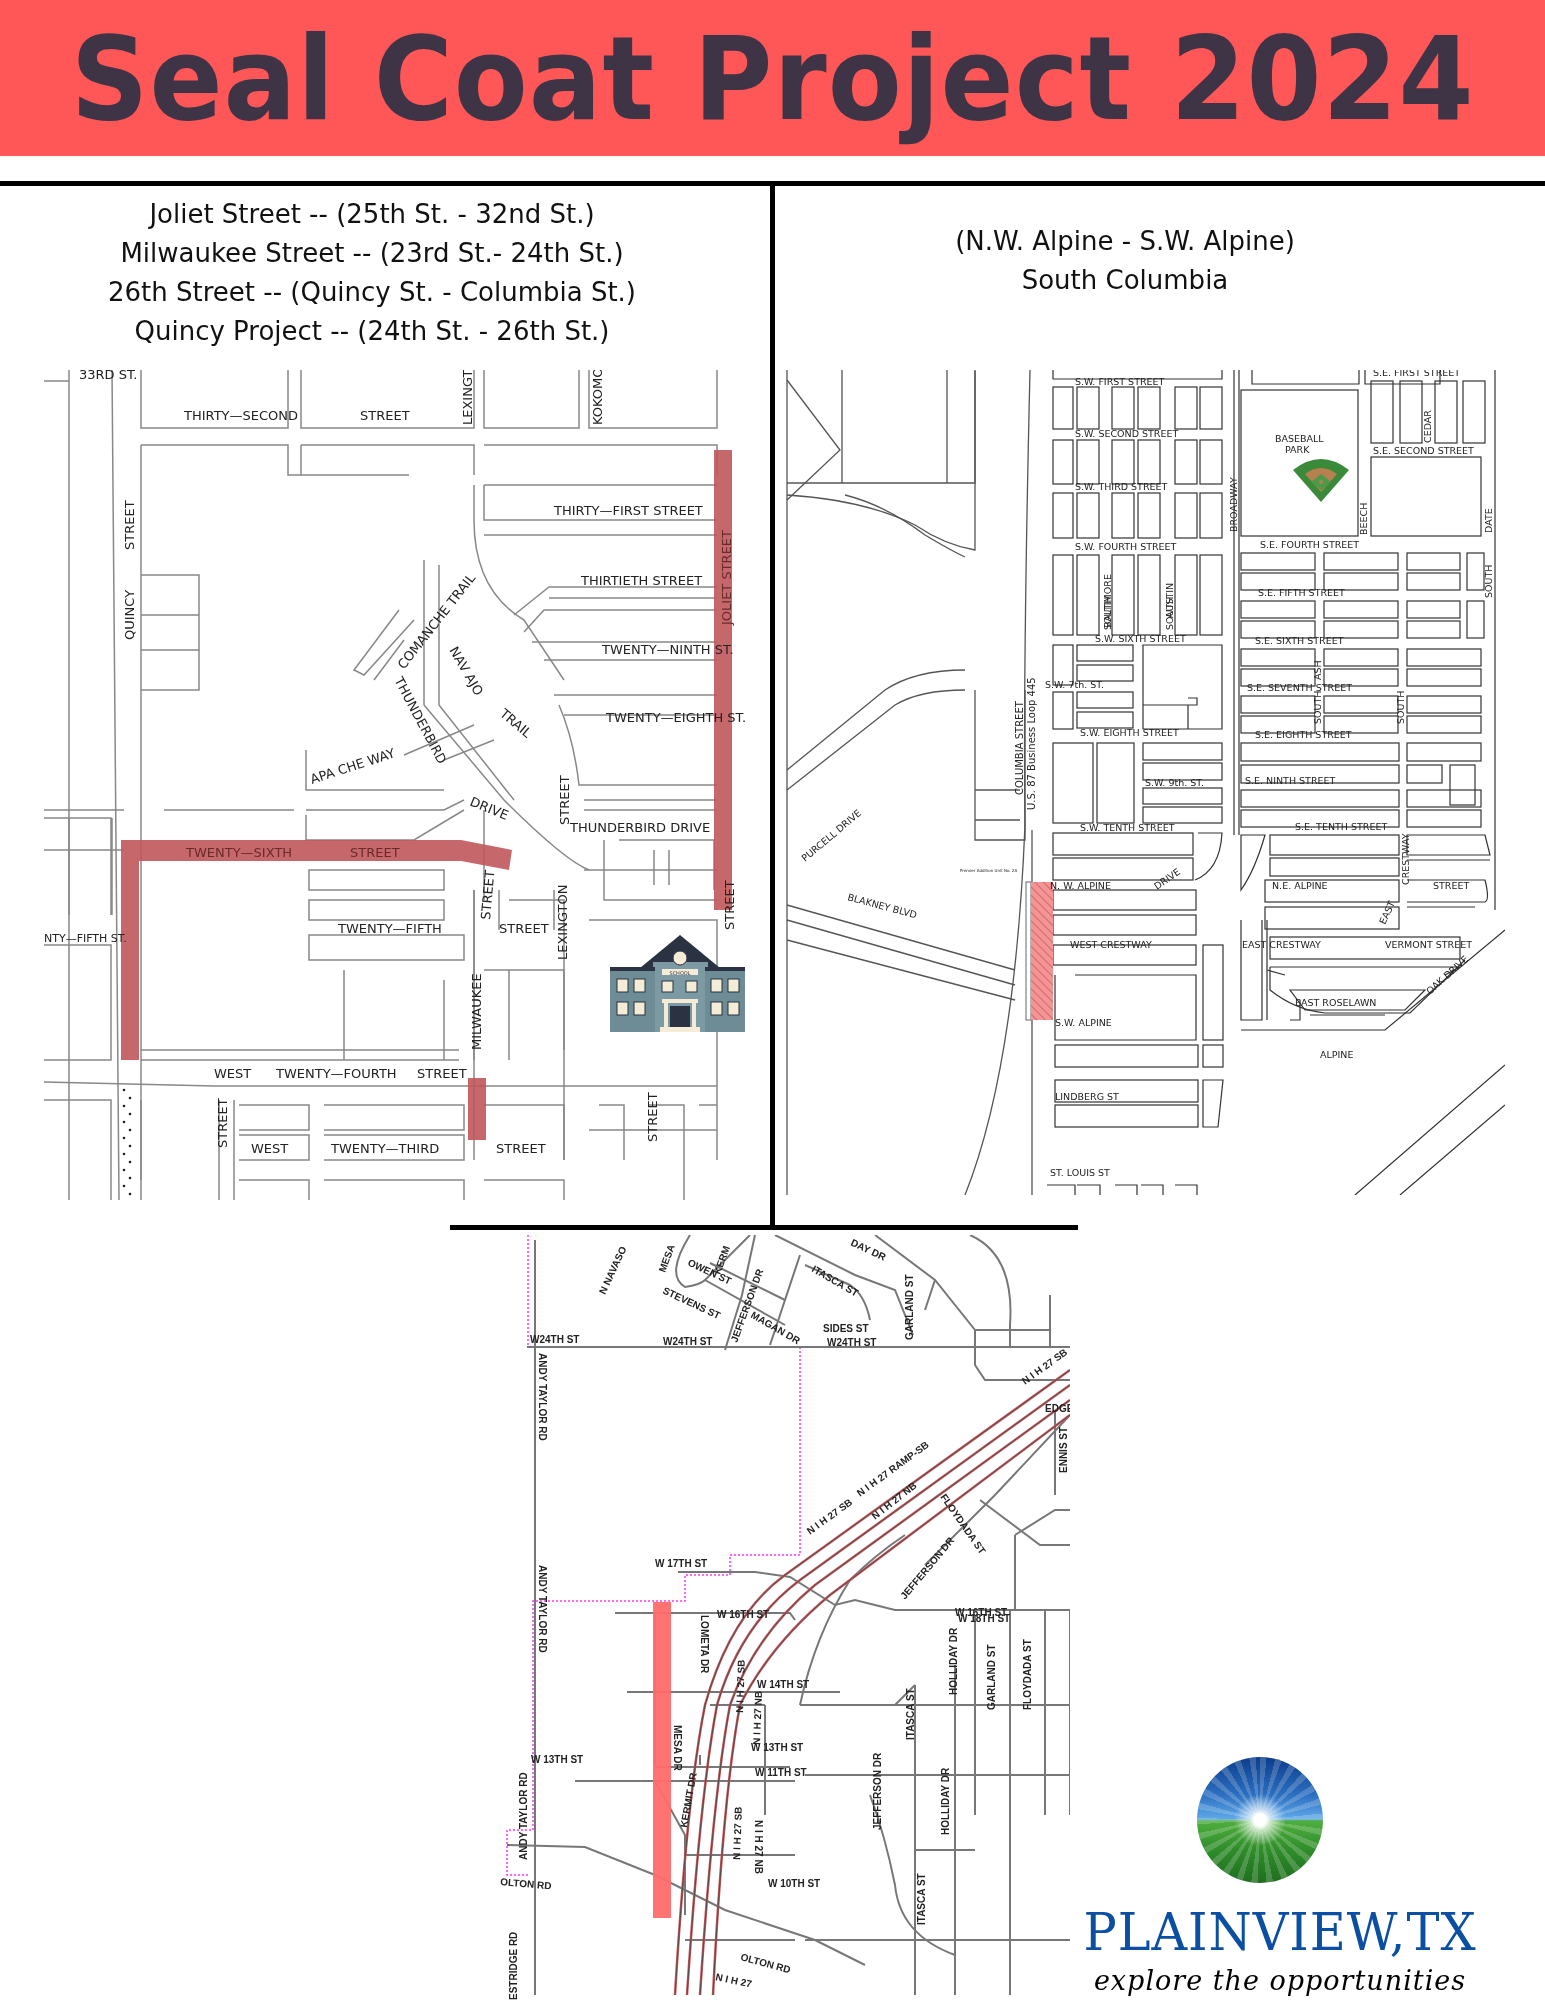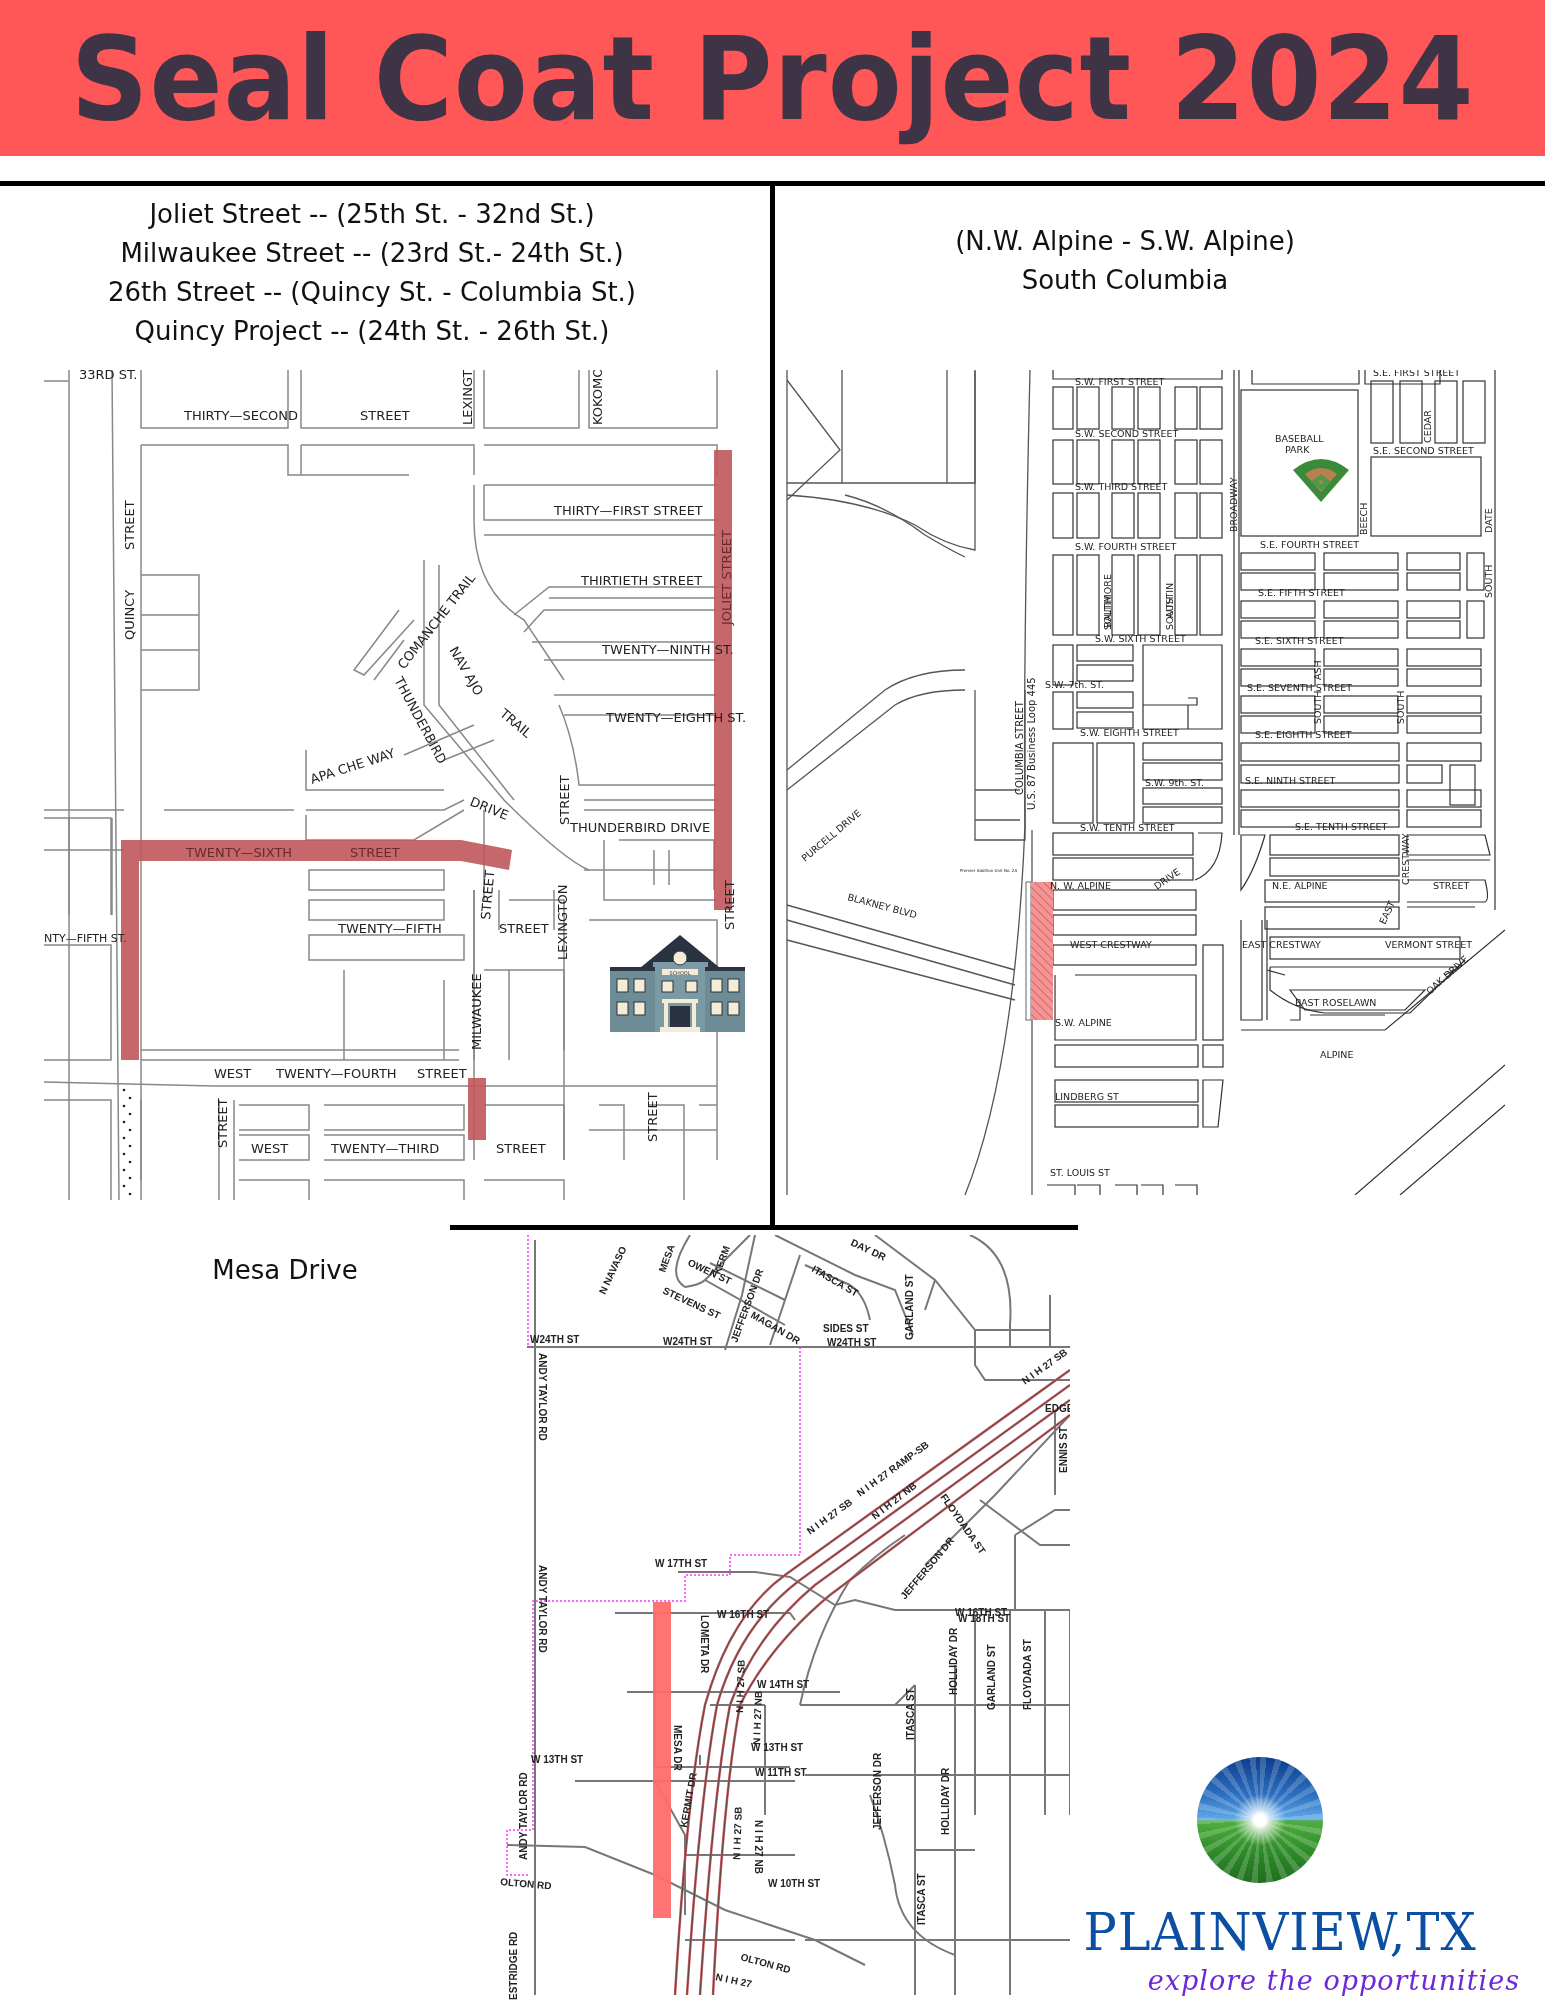--- a/index.html
+++ b/index.html
@@ -16,21 +16,21 @@
   .lbl{font-family:"DejaVu Sans",sans-serif;fill:#222;}
   .mlbl{font-family:"Liberation Sans",sans-serif;font-weight:bold;fill:#222;}
   .logo{position:absolute;left:1040px;top:1750px;width:480px;height:250px;}
   .logo-circle{position:absolute;left:157px;top:7px;width:126px;height:126px;border-radius:50%;overflow:hidden;
     background:
       radial-gradient(circle at 50% 50%, #ffffff 0 6px, rgba(255,255,255,0.7) 10px, rgba(255,255,255,0) 26px),
       linear-gradient(to bottom,#0b3d8c 0%,#2c6fc0 30%,#5fa8e8 49%,#4fae3f 51%,#2e8b2a 75%,#1f6e1f 100%);}
   .logo-rays{position:absolute;left:0;top:0;width:126px;height:126px;
     background:repeating-conic-gradient(from 0deg at 50% 50%, rgba(255,255,255,0.18) 0deg 6deg, rgba(255,255,255,0) 6deg 14deg);}
   .logo-name{position:absolute;left:0;top:152px;width:480px;text-align:center;font-family:"DejaVu Serif",serif;font-size:52px;color:#0b4fa3;letter-spacing:1px;transform:scaleX(0.95);}
-  .logo-tag{position:absolute;left:0;top:215px;width:480px;text-align:right;font-family:"DejaVu Serif",serif;font-style:italic;font-size:27px;color:#6d28d9;letter-spacing:1px;}
+  .logo-tag{position:absolute;left:0;top:215px;width:480px;text-align:center;font-family:"DejaVu Serif",serif;font-style:italic;font-size:27px;color:#000000;letter-spacing:1px;}
 </style>
 </head>
 <body>
 
 <div class="banner">
   <h1>Seal Coat Project 2024</h1>
 </div>
 <div class="hr-top"></div>
 <div class="vr-mid"></div>
 <div class="hr-mid"></div>
@@ -39,21 +39,20 @@
   <div>Joliet Street -- (25th St. - 32nd St.)</div>
   <div>Milwaukee Street -- (23rd St.- 24th St.)</div>
   <div>26th Street -- (Quincy St. - Columbia St.)</div>
   <div>Quincy Project -- (24th St. - 26th St.)</div>
 </div>
 <div class="caption" style="left:900px;top:222px;width:450px;">
   <div>(N.W. Alpine - S.W. Alpine)</div>
   <div>South Columbia</div>
 </div>
 <div class="caption" style="left:100px;top:1251px;width:370px;">
-  <div>Mesa Drive</div>
 </div>
 
 <div class="map" style="left:44px;top:370px;width:710px;height:830px;">
 <svg width="710" height="830" viewBox="0 0 710 830">
   <g fill="none" stroke="#888" stroke-width="1.5">
 
     <path d="M0 11 H25 M97 0 V58 H244 V0 M257 0 V58 H430 V0 M440 0 V58 H535 V0 M545 0 V58 H673 V0"></path>
     <path d="M25 0 V830 M68 0 L75 830"></path>
     <path d="M97 75 H244 V105 H365 M257 75 V105 M257 75 H430 V105 M440 75 H673 V105 M440 115 H673"></path>
     <path d="M97 75 V810"></path>

